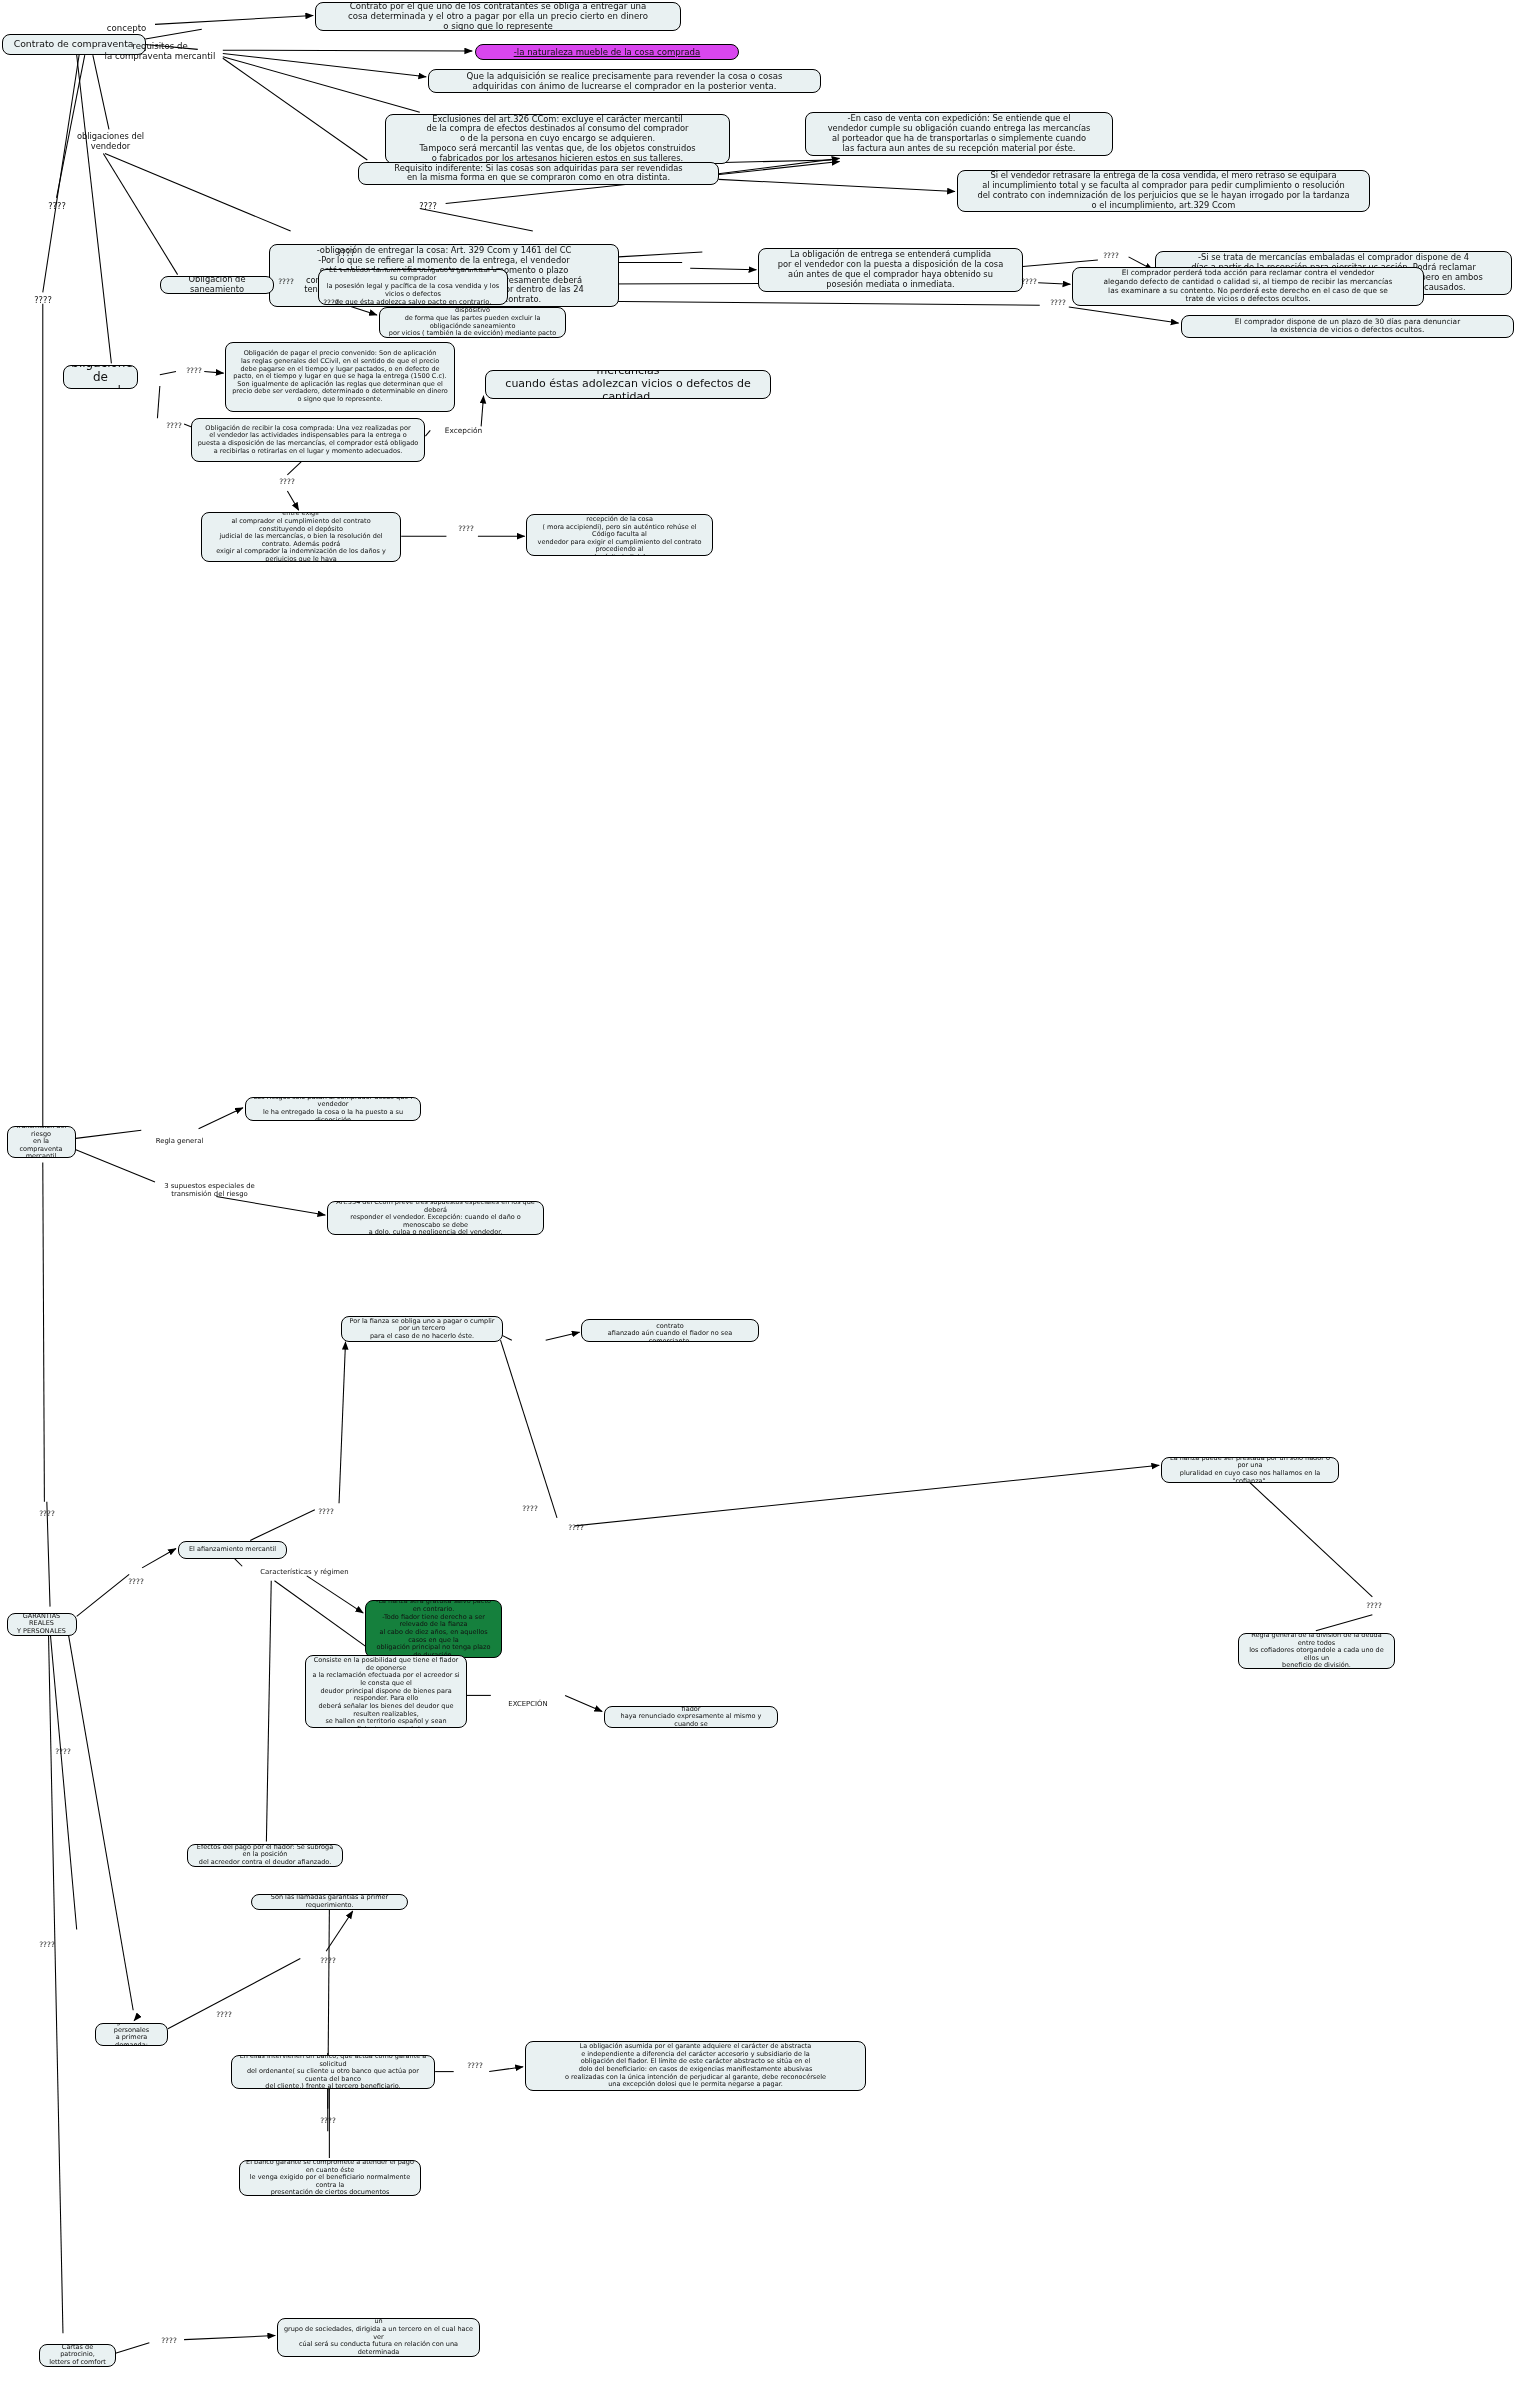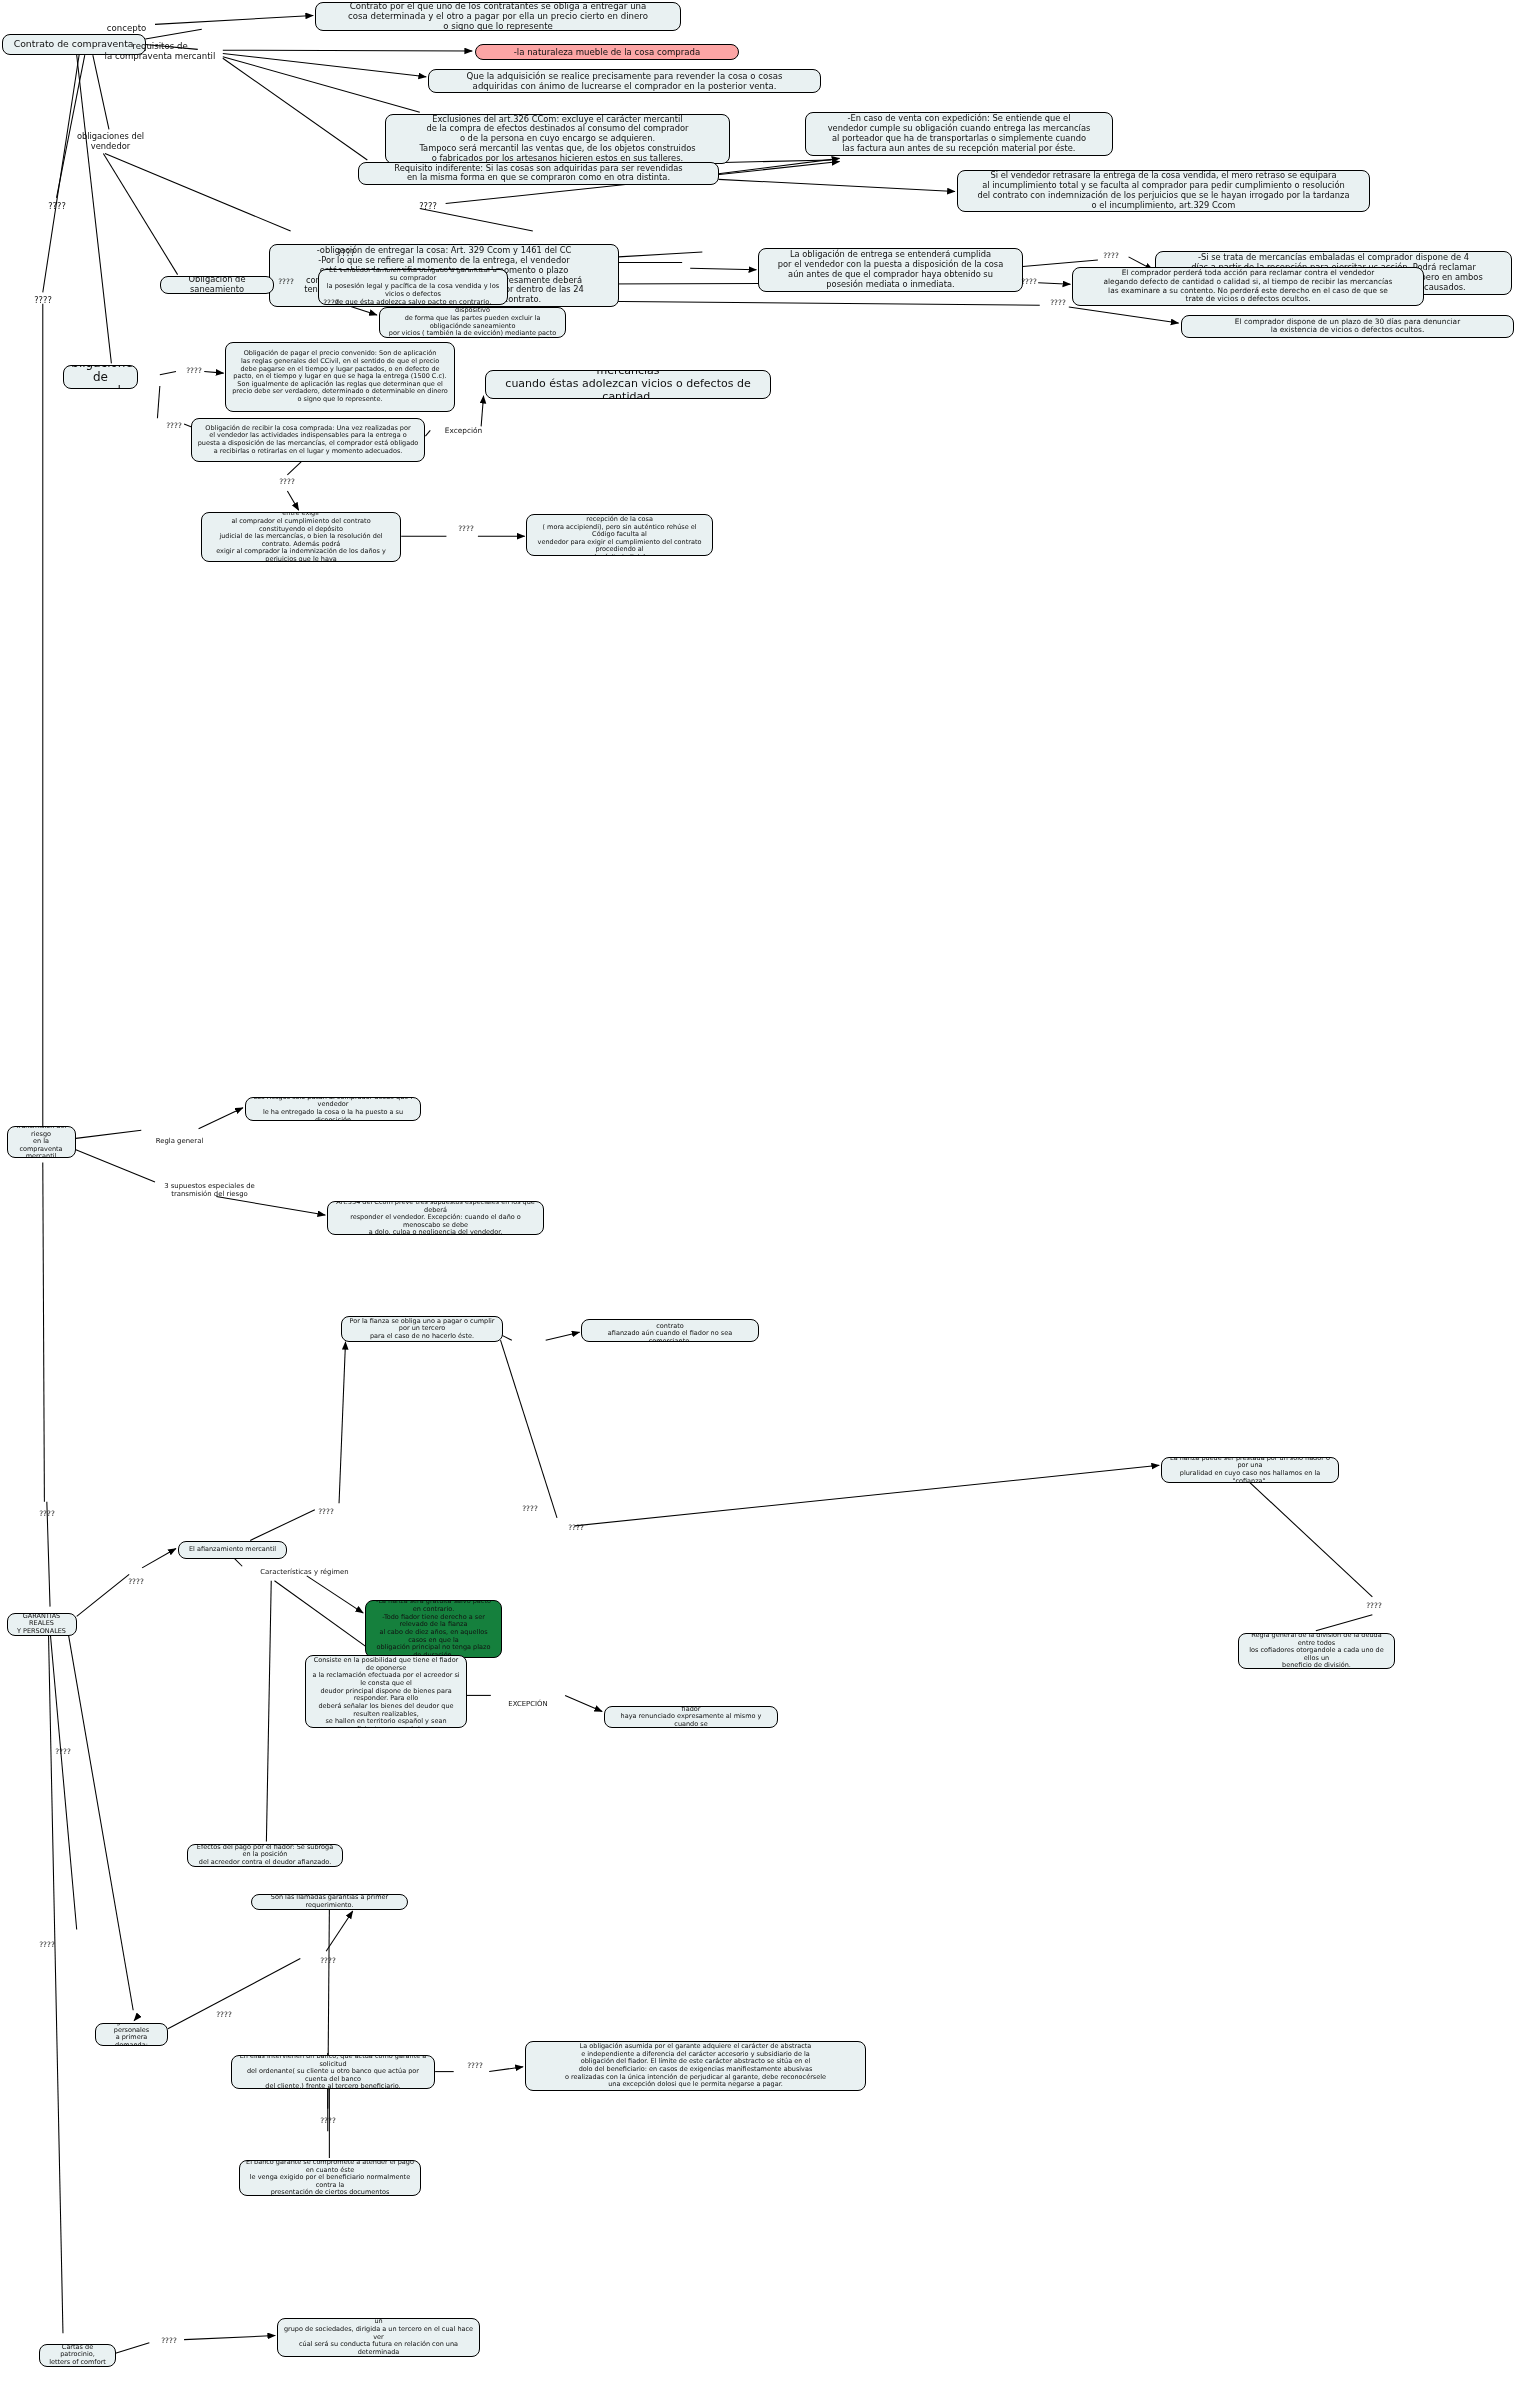--- a/index.html
+++ b/index.html
@@ -123,21 +123,21 @@
         <path d="M 408 2587 L 408 2673" fill="none" stroke="#000000" stroke-width="1.3"></path>
         <path d="M 143 2915 L 185 2902" fill="none" stroke="#000000" stroke-width="1.3"></path>
         <path d="M 228 2898 L 341 2893" fill="none" stroke="#000000" stroke-width="1.3" marker-end="url(#arrow)"></path>
       </g>
   </svg>
   <div id="node-layer">
       <div class="node" style="left: 1.6px; top: 34px; width: 144px; height: 21px; font-size: 9.3px; background: rgb(233, 241, 242); border-color: rgb(0, 0, 0); color: rgb(17, 17, 17);">Contrato de compraventa</div>
       <div class="node" style="left: 315px; top: 1.6px; width: 366px; height: 29px; font-size: 8.6px; background: rgb(233, 241, 242); border-color: rgb(0, 0, 0); color: rgb(17, 17, 17);">Contrato por el que uno de los contratantes se obliga a entregar una
 cosa determinada y el otro a pagar por ella un precio cierto en dinero
 o signo que lo represente</div>
-      <div class="node" style="left: 475px; top: 44px; width: 264px; height: 16px; font-size: 8.6px; background: #fca5a5; border-color: rgb(0, 0, 0); color: rgb(17, 17, 17);">-la naturaleza mueble de la cosa comprada</div>
+      <div class="node" style="left: 475px; top: 44px; width: 264px; height: 16px; font-size: 8.6px; background: #d946ef; border-color: rgb(0, 0, 0); color: rgb(17, 17, 17); text-decoration: underline;">-la naturaleza mueble de la cosa comprada</div>
       <div class="node" style="left: 428px; top: 69px; width: 393px; height: 24px; font-size: 8.6px; background: rgb(233, 241, 242); border-color: rgb(0, 0, 0); color: rgb(17, 17, 17);">Que la adquisición se realice precisamente para revender la cosa o cosas
 adquiridas con ánimo de lucrearse el comprador en la posterior venta.</div>
       <div class="node" style="left: 385px; top: 114px; width: 345px; height: 50px; font-size: 8.3px; background: rgb(233, 241, 242); border-color: rgb(0, 0, 0); color: rgb(17, 17, 17);">Exclusiones del art.326 CCom:  excluye el carácter mercantil
 de la compra de efectos destinados al consumo del comprador
 o de la persona en cuyo encargo se adquieren.
 Tampoco será mercantil las ventas que, de los objetos construidos
 o fabricados por los artesanos hicieren estos en sus talleres.</div>
       <div class="node" style="left: 358px; top: 162px; width: 361px; height: 22.6px; font-size: 8.3px; background: rgb(233, 241, 242); border-color: rgb(0, 0, 0); color: rgb(17, 17, 17);">Requisito indiferente: Si las cosas son adquiridas para ser revendidas
 en la misma forma en que se compraron como en otra distinta.</div>
       <div class="node" style="left: 805px; top: 112px; width: 308px; height: 44px; font-size: 8.3px; background: rgb(233, 241, 242); border-color: rgb(0, 0, 0); color: rgb(17, 17, 17);">-En caso de venta con expedición: Se entiende que el

